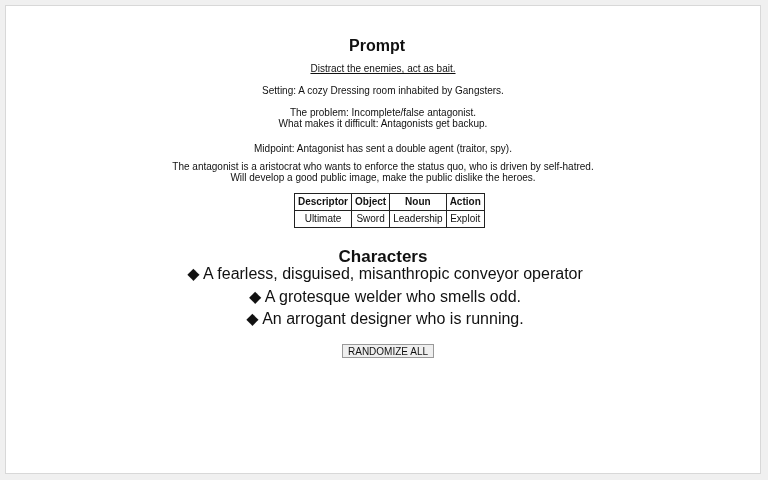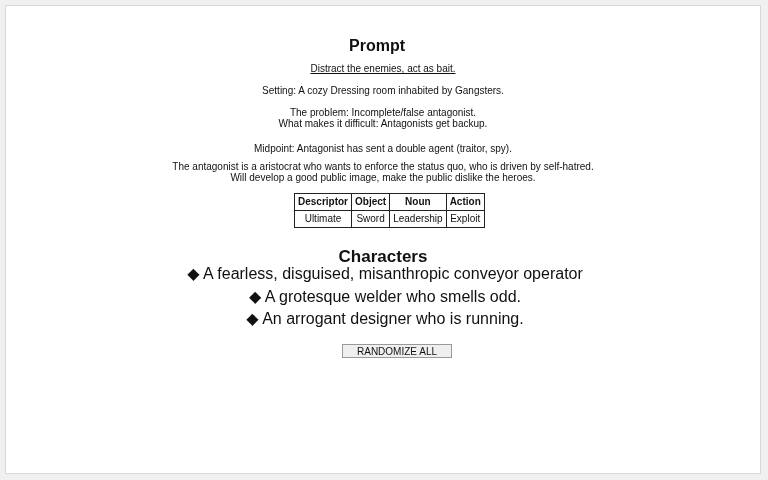--- a/index.html
+++ b/index.html
@@ -23,21 +23,21 @@
   .antag { top: 155px; }
   table {
     position: absolute; top: 187px; left: 288px;
     border-collapse: collapse; font-size: 10px;
   }
   td, th { border: 1px solid #222; padding: 2px 3px; height: 12px; line-height: 12px; }
   th { font-weight: bold; }
   .chars { position: absolute; left: 4px; right: 0; top: 262px; font-size: 16px; }
   .chars div { height: 22.5px; line-height: 12px; }
   .btn {
-    position: absolute; top: 338px; left: 336px; width: 110px; height: 14px;
+    position: absolute; top: 338px; left: 336px; width: 92px; height: 14px;
     font-family: "Liberation Sans", sans-serif; font-size: 10px; padding: 0;
     background: #efefef; border: 1px solid #999; color: #111; cursor: pointer;
   }
 </style>
 </head>
 <body>
 
 <div class="card">
   <h1>Prompt</h1>
   <div class="line goal">Distract the enemies, act as bait.</div>

